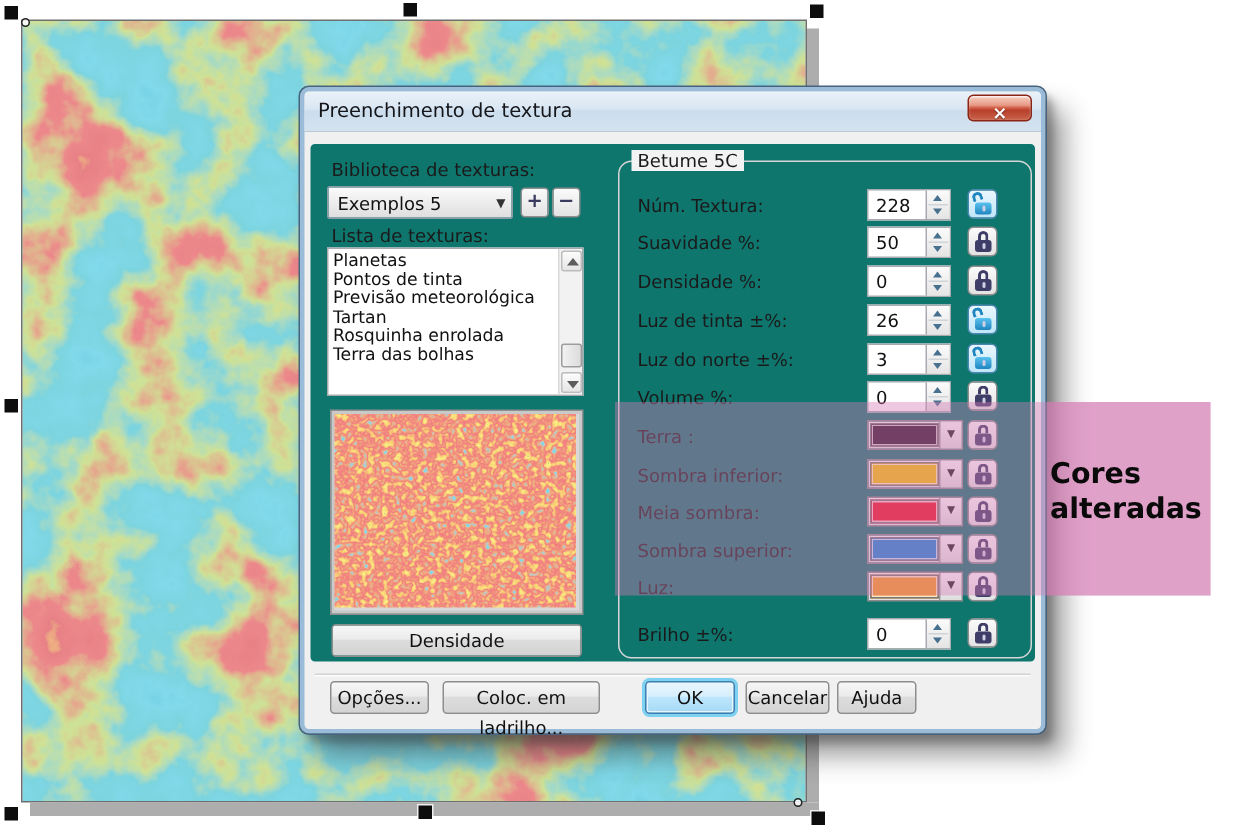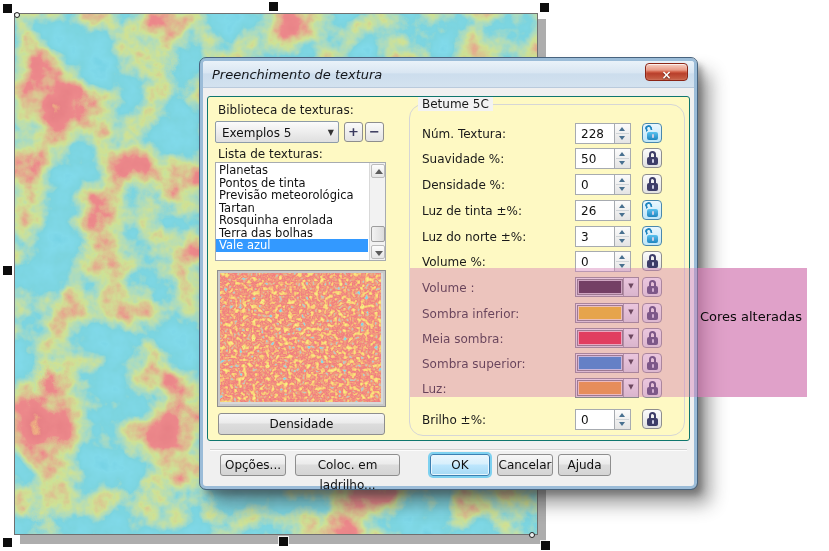--- a/index.html
+++ b/index.html
@@ -20,34 +20,34 @@
     border-radius:50%; background:rgba(255,255,255,.85); z-index:3; }
 
   
   .dialog { position:absolute; left:200px; top:58px; width:497px; height:431px;
     border:3px solid #9bbcd8; outline:1px solid #47637e; border-radius:6px;
     background:#f0f0f0; z-index:5;
     box-shadow:5px 6px 6px rgba(50,50,50,.38), 13px 15px 18px rgba(40,40,40,.45); }
   .titlebar { position:absolute; left:0; top:0; right:0; height:27px;
     background:linear-gradient(180deg,#eaf2f9 0%,#d9e6f2 45%,#ccdded 50%,#d3e2ef 100%);
     border-radius:3px 3px 0 0; border-bottom:1px solid #b9cadc; }
-  .title { position:absolute; left:9px; top:6px; font-size:13px; color:#14161a;font-style:italic; }
+  .title { position:absolute; left:9px; top:6px; font-size:13px; color:#14161a; }
   .close-btn { position:absolute; top:2px; left:442px; width:43px; height:18px;
     border:1px solid #8b2516; border-radius:4px; cursor:default;
     background:linear-gradient(180deg,#f6cfc3 0%,#e89a86 38%,#d05a42 50%,#b8402c 55%,#a93категория? 100%);
     background:linear-gradient(180deg,#f6cfc3 0%,#e89a86 38%,#d05a42 50%,#b8402c 60%,#c86248 100%);
     box-shadow:inset 0 1px 0 rgba(255,255,255,.65), inset 0 0 2px rgba(255,255,255,.3);
     text-align:center; }
   .close-btn span { color:#fff; font-size:12px; font-weight:bold; line-height:16px;
     text-shadow:0 1px 1px rgba(0,0,0,.5); }
 
   .client { position:absolute; left:0; top:27px; right:0; bottom:0; }
 
   .panel { position:absolute; left:4px; top:8px; width:483px; height:345px;
-    background:#fef9c3; border:1px solid #0f766e; border-radius:3px; }
+    background:#0f766e; border:4px solid #0f766e; border-radius:3px; }
 
   .label { position:absolute; font-size:12px; color:#1a1a1a; white-space:nowrap; }
 
   
   .combo { position:absolute; left:7px; top:24px; width:124px; height:22px;
     border:1px solid #8e9ca8; border-radius:2px;
     background:linear-gradient(180deg,#fbfbfb,#ededed 50%,#dfdfdf);
     font-size:12px; color:#111; }
   .combo .val { position:absolute; left:6px; top:4px; }
   .combo .arr { position:absolute; right:4px; top:6px; font-size:8px; color:#333; }
@@ -84,21 +84,21 @@
   
   .btn { position:absolute; height:22px; border:1px solid #8e8e8e; border-radius:3px;
     background:linear-gradient(180deg,#f7f7f7,#ebebeb 45%,#dcdcdc 50%,#d4d4d4);
     font-size:12px; color:#111; text-align:center; line-height:20px; }
   .btn.default { border:1px solid #3c7fb1;
     box-shadow:0 0 0 2px #7ed1f0, inset 0 0 0 1px #e8f6fd;
     background:linear-gradient(180deg,#eaf6fd,#d7effc 45%,#bde6fd 50%,#a6d9f4); }
 
   
   .group { position:absolute; left:201px; top:7px; width:276px; height:332px;
-    border:1px solid #d6d6d6; border-radius:14px; }
+    border:1px solid #d6d6d6; border-radius:9px; }
   .group-title { position:absolute; left:8px; top:-8px; background:#f3f3f3;
     padding:0 4px; font-size:12px; color:#1a1a1a; }
 
   .row-label { position:absolute; left:12px; font-size:12px; color:#1a1a1a; white-space:nowrap;text-align:right; }
 
   .edit { position:absolute; left:165px; width:56px; height:21px; background:#fff;
     border:1px solid #a7abb0; font-size:12px; color:#111; }
   .edit .val { position:absolute; left:5px; top:3px;text-align:right; }
   .spin { position:absolute; right:0; top:0; width:16px; height:19px;
     border-left:1px solid #a7abb0; background:linear-gradient(180deg,#fbfbfb,#e4e4e4); }
@@ -134,21 +134,21 @@
 
   .sep { position:absolute; left:7px; top:361px; width:477px; height:2px;
     border-top:1px solid #d2d2d2; border-bottom:1px solid #fcfcfc; }
 
   
   .hl-a { position:absolute; left:410px; top:268px; width:397px; height:129px;
     background:rgba(213,125,180,0.42); z-index:8; }
   .hl-b { position:absolute; left:698px; top:268px; width:109px; height:129px;
     background:rgba(213,125,180,0.52); z-index:8; }
   .annotation { position:absolute; left:700px; top:305px; width:112px; z-index:9;
-    font-size:13px; font-weight:normal; color:#0a0a0a; line-height:23px; }
+    font-size:19px; font-weight:bold; color:#0a0a0a; line-height:23px; }
 </style>
 </head>
 <body>
 
 <div class="stage">
 
   <div class="artwork">
     <svg width="522" height="520">
       <filter id="valeAzul" x="0" y="0" width="100%" height="100%">
         <feTurbulence type="fractalNoise" baseFrequency="0.016" numOctaves="5" seed="3"></feTurbulence>
@@ -200,21 +200,20 @@
 
         <span class="label" style="left:10px;top:50px">Lista de texturas:</span>
         <div class="listbox">
           <div style="position:absolute;left:0;top:1px;right:17px;">
             <div class="li">Planetas</div>
             <div class="li">Pontos de tinta</div>
             <div class="li">Previsão meteorológica</div>
             <div class="li">Tartan</div>
             <div class="li">Rosquinha enrolada</div>
             <div class="li">Terra das bolhas</div>
-            <div class="li sel">Vale azul</div>
           </div>
           <div class="scroll">
             <div class="sc-btn" style="top:1px">
                 <i class="tri-u"></i>
               </div>
             <div class="thumb"></div>
             <div class="sc-btn" style="bottom:1px">
                 <i class="tri-d"></i>
               </div>
           </div>
@@ -322,21 +321,21 @@
                 <i class="mid"></i>
                 <i class="d"></i>
               </div>
           </div>
           <div class="lockbtn" style="top:146px">
               <i class="lk-shackle"></i>
               <i class="lk-body"></i>
               <i class="lk-key"></i>
             </div>
 
-          <span class="row-label" style="top:176px">Volume :</span>
+          <span class="row-label" style="top:176px">Terra :</span>
           <div class="cswatch" style="top:172px">
             <i class="cfill" style="background: rgb(48, 19, 44);"></i>
             <span class="carr">▼</span>
           </div>
           <div class="lockbtn" style="top:172px">
               <i class="lk-shackle"></i>
               <i class="lk-body"></i>
               <i class="lk-key"></i>
             </div>
 

